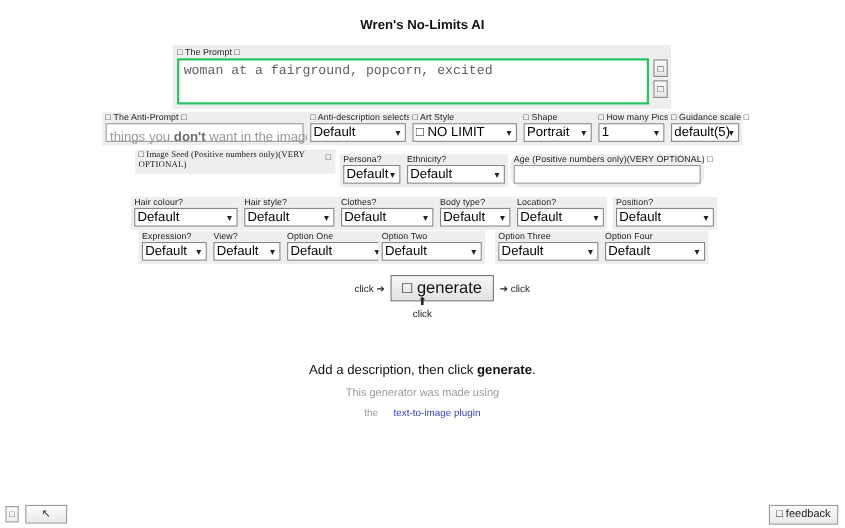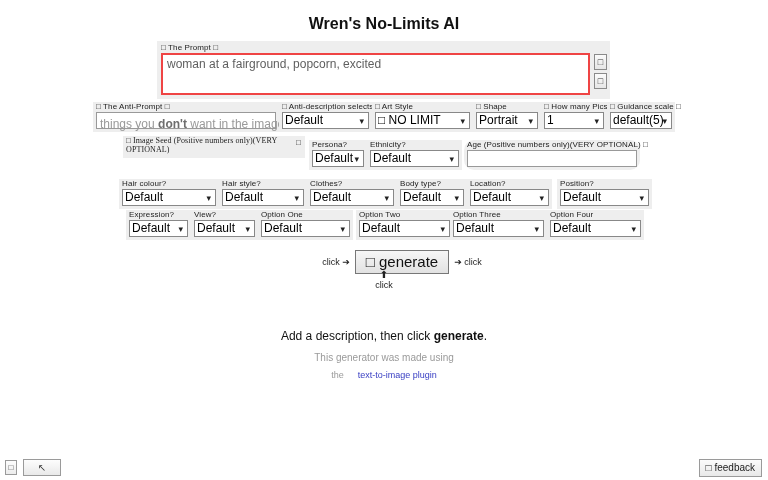--- a/index.html
+++ b/index.html
@@ -77,42 +77,42 @@
     border-radius: 0;
   }
   input[type="text"]::placeholder { color: #9a9a9a; }
 
   
   .page-title {
     position: absolute;
     left: 0; right: 0;
     top: 15px;
     text-align: center;
-    font-size: 16px;
+    font-size: 12px;
     font-weight: bold;
     color: #111;
   }
 
   
   .prompt-block {
     position: absolute;
     left: 157px;
     top: 41px;
     width: 453px;
     background: #eeeeee;
     padding: 2px 3px 4px 4px;
     box-sizing: border-box;
   }
   .prompt-row { display: flex; align-items: flex-start; gap: 4px; }
   .prompt-area {
     flex: 1;
     height: 42px;
-    border: 2px solid #ef4444;
+    border: 2px solid #22c55e;
     background: #fff;
-    font-family: Liberation Sans, sans-serif;
+    font-family: Liberation Mono, monospace;
     font-size: 12px;
     color: #5f5f5f;
     padding: 2px 4px;
     box-sizing: border-box;
     resize: none;
     outline: none;
     overflow: hidden;
     border-radius: 0;
     line-height: 14px;
   }
@@ -410,21 +410,21 @@
 <div class="field abs" style="left:258px; top:210px; width:95px;">
   <span class="field-label">Option One</span>
   <span class="sel-wrap">
     <select>
       <option>Default</option>
     </select>
     <span class="chev">▾</span>
   </span>
 </div>
 
-<div class="field abs" style="left:356px; top:210px; width:97px;">
+<div class="field abs" style="left:344px; top:210px; width:97px;">
   <span class="field-label">Option Two</span>
   <span class="sel-wrap">
     <select>
       <option>Default</option>
     </select>
     <span class="chev">▾</span>
   </span>
 </div>
 
 <div class="field abs" style="left:450px; top:210px; width:97px;">

